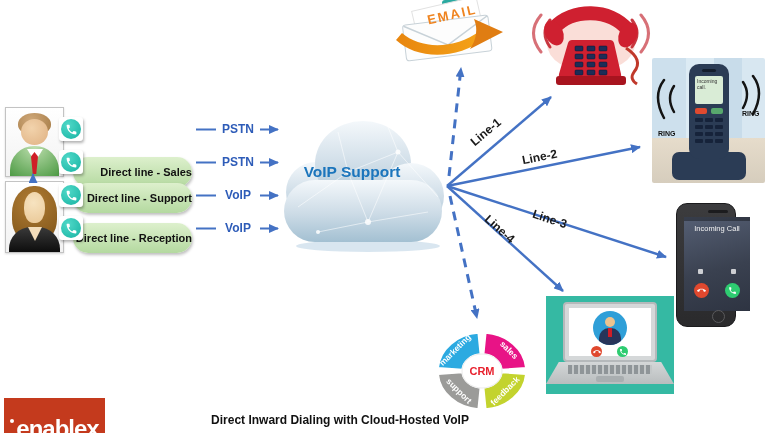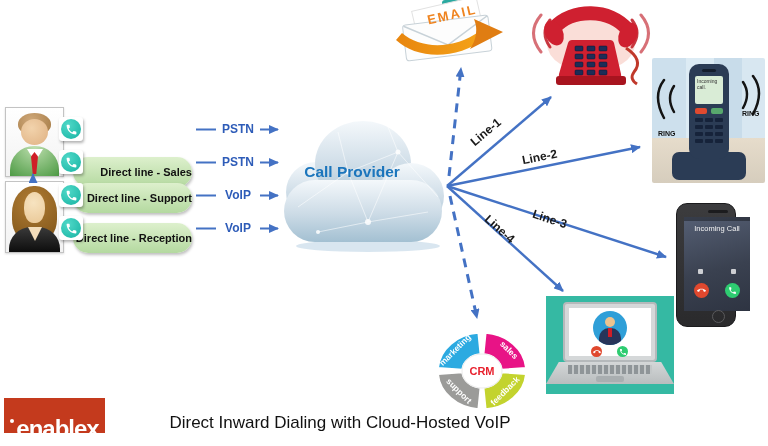--- a/index.html
+++ b/index.html
@@ -79,21 +79,21 @@
 
   
   #crm-wrap{left:430px;top:327px;width:104px;height:92px;z-index:3;}
   .crm-seg-label{font-size:8.5px;font-weight:bold;fill:#fff;}
   .crm-center-label{font-size:11px;font-weight:bold;fill:#e8212e;}
 
   
   #logo{left:4px;top:398px;width:101px;height:35px;background:#c43a1d;display:flex;align-items:center;justify-content:center;z-index:3;}
   #logo .dot{width:4px;height:4px;background:#fff;border-radius:50%;margin:10px 2px 0 0;}
   #logo .txt{color:#fff;font-size:24px;font-weight:bold;letter-spacing:-1px;line-height:30px;margin-top:27px;}
-  #diagram-title{left:155px;top:413px;width:370px;text-align:center;font-size:17px;font-weight:normal;color:#111;z-index:3;}
+  #diagram-title{left:155px;top:413px;width:370px;text-align:center;font-size:12px;font-weight:bold;color:#111;z-index:3;}
 
   svg text{font-family:"Liberation Sans",sans-serif;}
   .overlay{position:absolute;left:0;top:0;z-index:1;}
   .gfx{position:absolute;z-index:3;}
 </style>
 </head>
 <body>
 
 <div id="canvas">
 
@@ -199,21 +199,21 @@
       <path d="M40,120 L90,110 L120,40"></path>
       <path d="M60,20 L70,60 M120,40 L110,15"></path>
     </g>
     <g fill="#ffffff" opacity=".85">
       <circle cx="70" cy="60" r="2.5"></circle>
         <circle cx="120" cy="40" r="2.5"></circle>
         <circle cx="90" cy="110" r="3"></circle>
         <circle cx="40" cy="120" r="2"></circle>
     </g>
   </svg>
-  <div id="cloud-label">Call Provider</div>
+  <div id="cloud-label">VoIP Support</div>
 
   <div class="line-label" style="left:468px;top:125px;transform:rotate(-40deg)">Line-1</div>
   <div class="line-label" style="left:522px;top:150px;transform:rotate(-11deg)">Line-2</div>
   <div class="line-label" style="left:532px;top:212px;transform:rotate(18deg)">Line-3</div>
   <div class="line-label" style="left:482px;top:222px;transform:rotate(42deg)">Line-4</div>
 
   <div class="abs" id="email-wrap">
     <svg width="118" height="66" viewBox="0 0 118 66">
       <defs>
         <linearGradient id="og" x1="0" y1="0" x2="1" y2="0">

